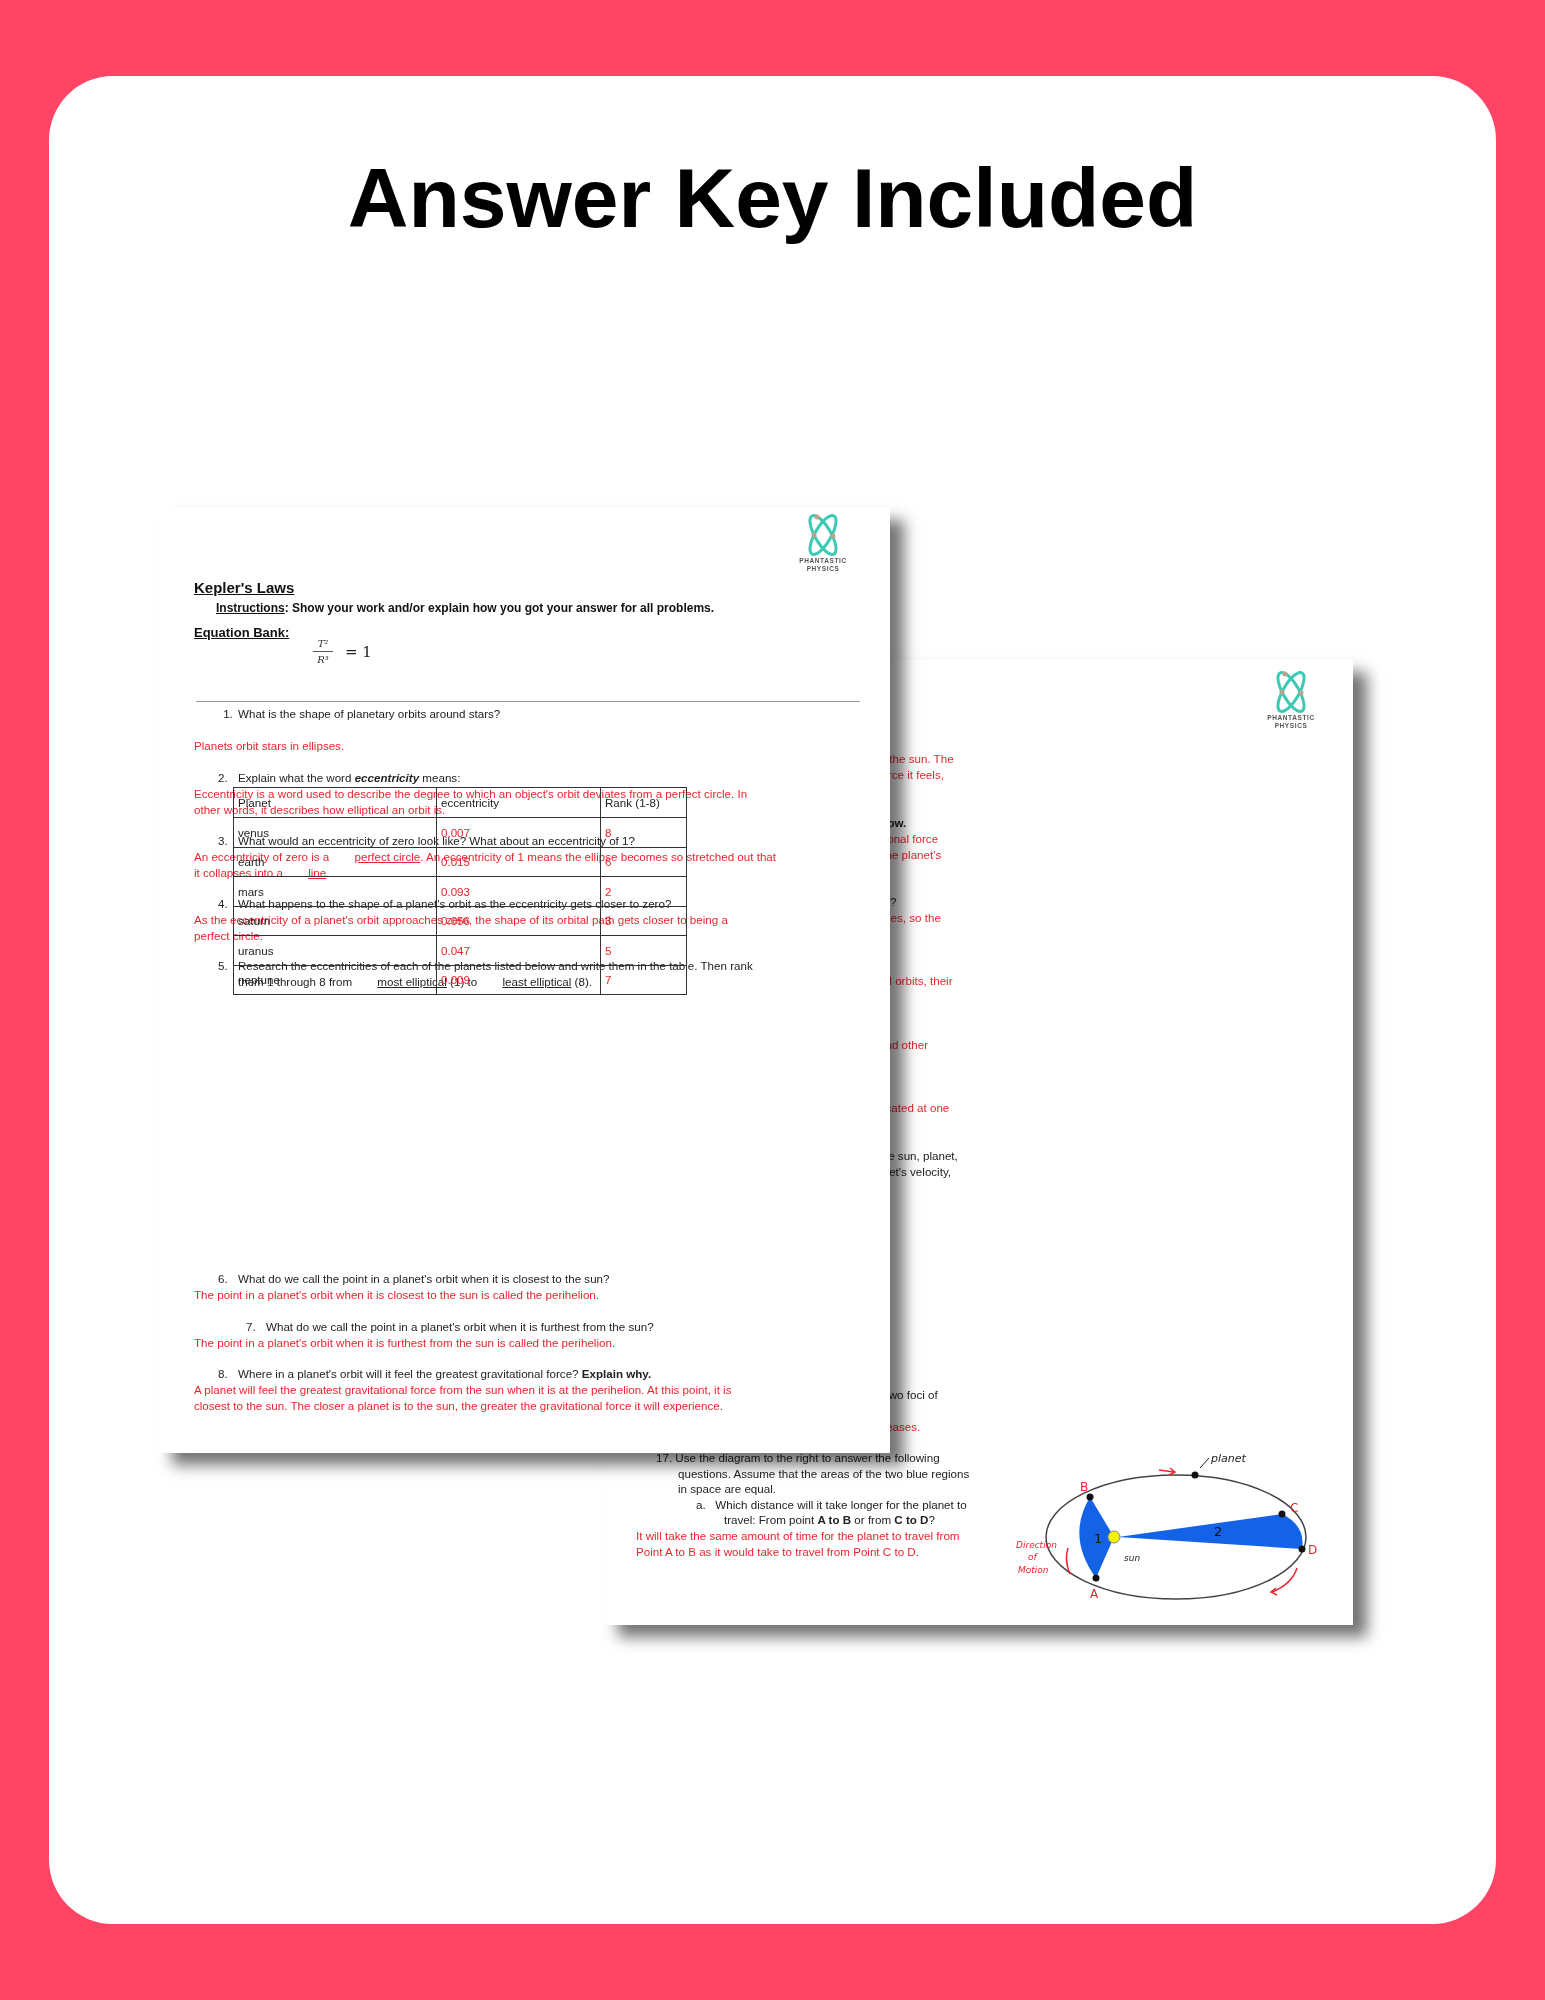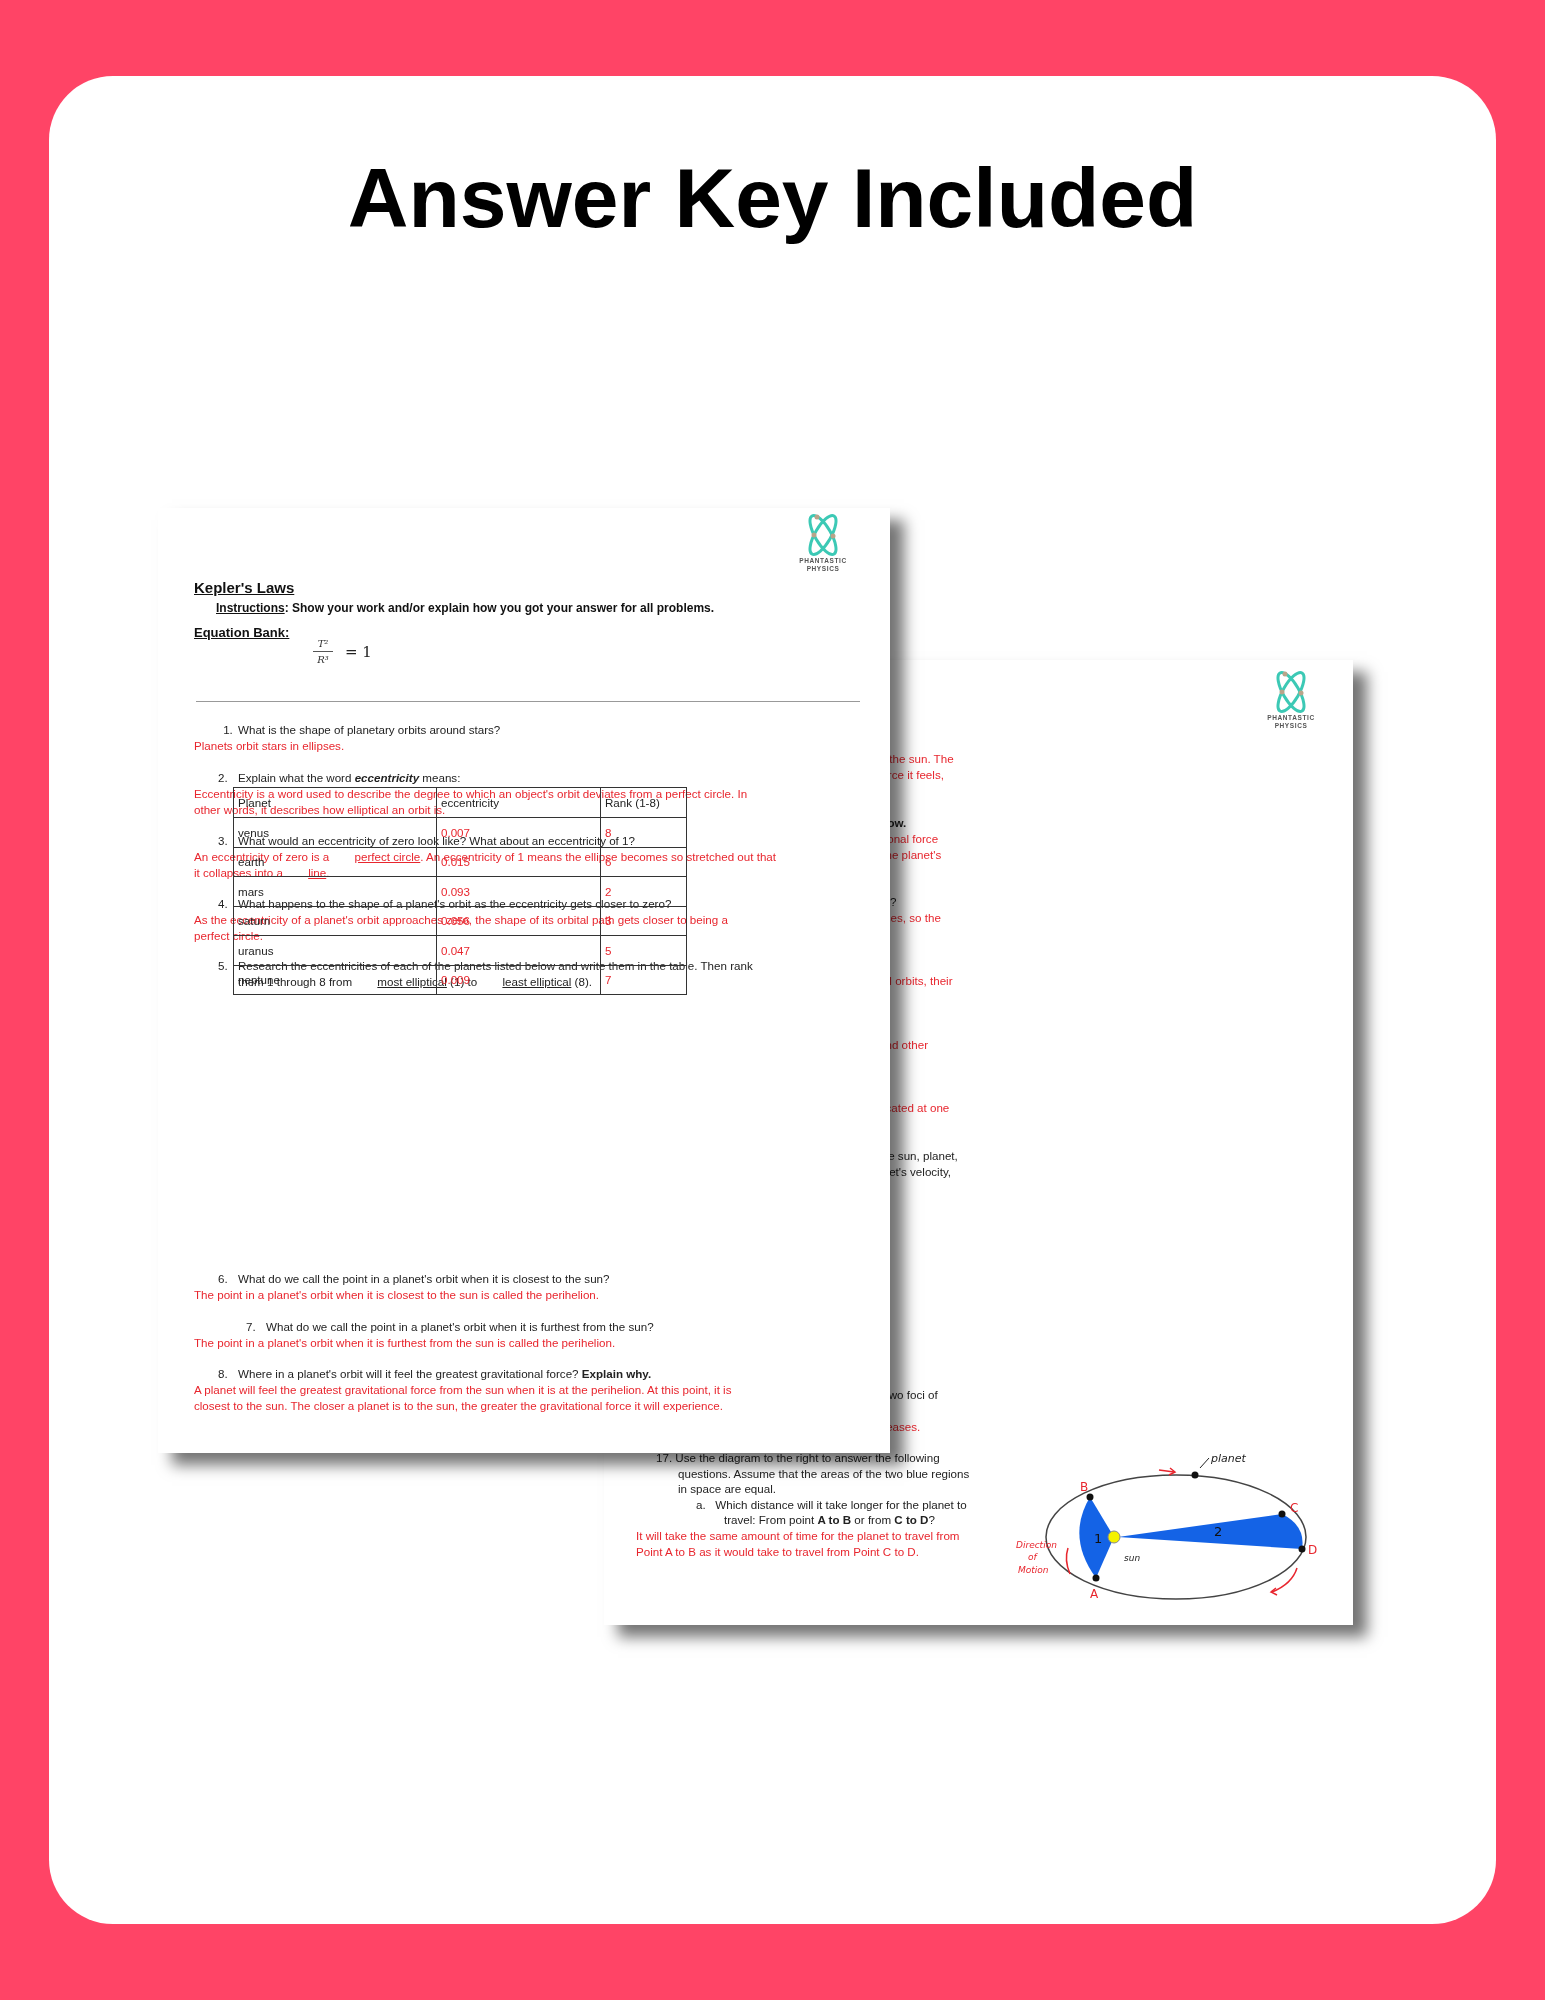--- a/index.html
+++ b/index.html
@@ -162,21 +162,21 @@
   <div class="equation">
     <div class="frac">
       <span class="num">T²</span>
       <span class="bar"></span>
       <span class="den">R³</span>
     </div>
     <span class="eq-rest">= 1</span>
   </div>
   <div class="p1-rule"></div>
 
-  <div class="q" style="left:60px; top:214px;text-align:center;"><span class="qnum">1.</span><span>What is the shape of planetary orbits around stars?</span></div>
+  <div class="q" style="left:60px; top:198px;text-align:center;"><span class="qnum">1.</span><span>What is the shape of planetary orbits around stars?</span></div>
   <div class="a" style="left:36px; top:230px;">Planets orbit stars in ellipses.</div>
 
   <div class="q" style="left:60px; top:262px;"><span class="qnum">2.</span><span>Explain what the word </span><span class="bi">eccentricity</span><span> means:</span></div>
   <div class="a" style="left:36px; top:278px;">
       <div>Eccentricity is a word used to describe the degree to which an object's orbit deviates from a perfect circle. In</div>
       <div>other words, it describes how elliptical an orbit is.</div>
     </div>
 
   <div class="q" style="left:60px; top:325px;"><span class="qnum">3.</span><span>What would an eccentricity of zero look like? What about an eccentricity of 1?</span></div>
   <div class="a" style="left:36px; top:341px;">

